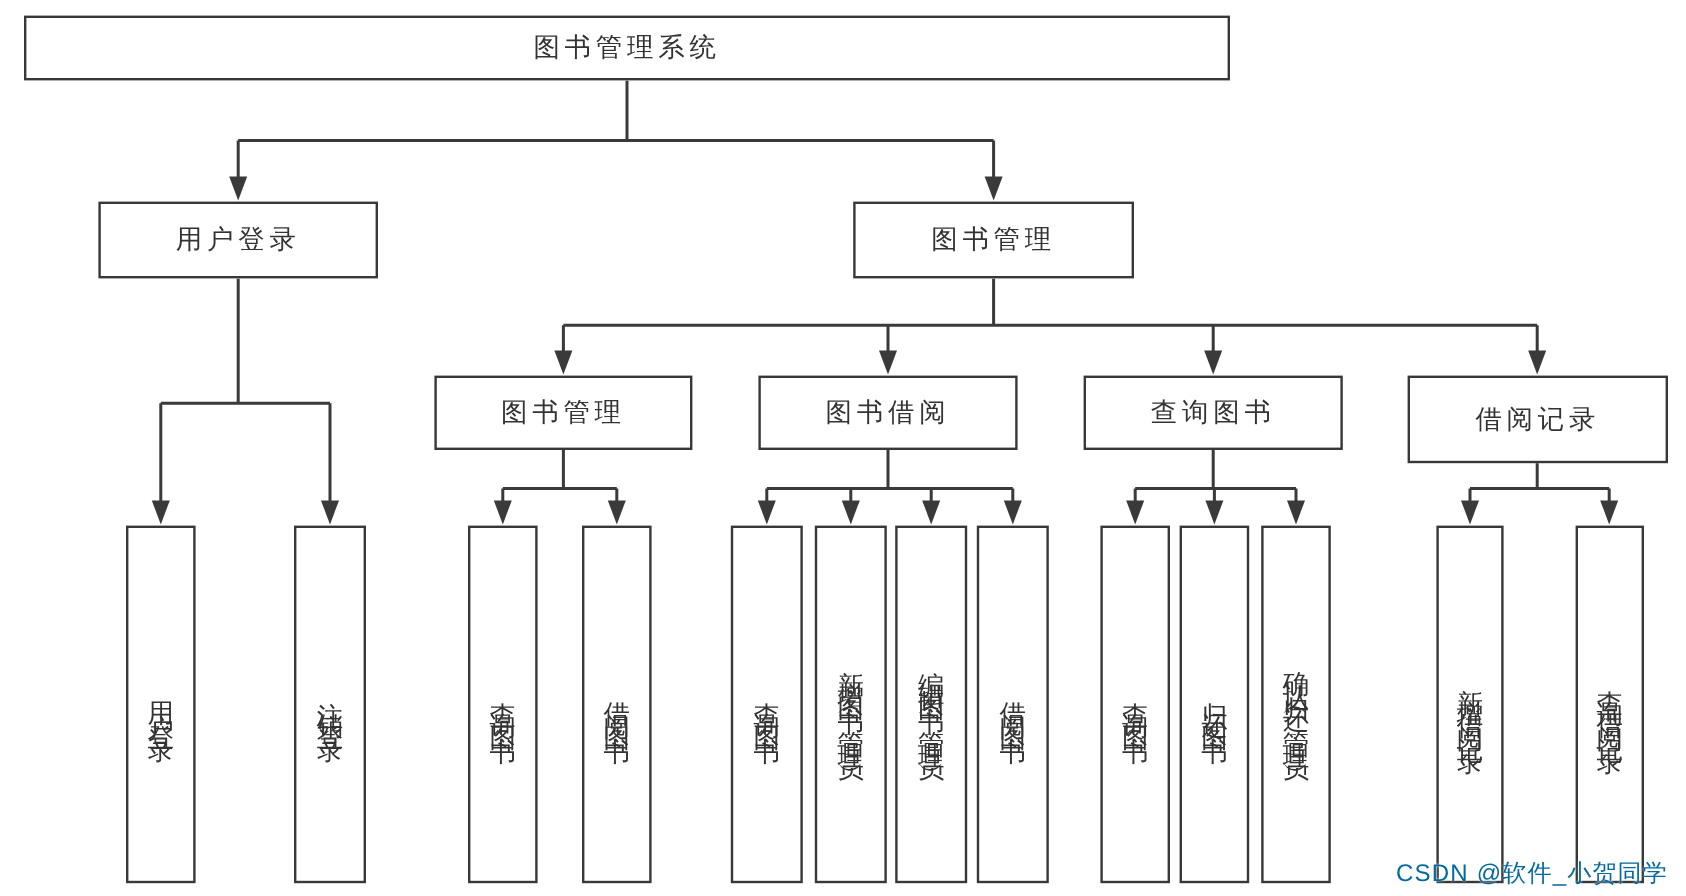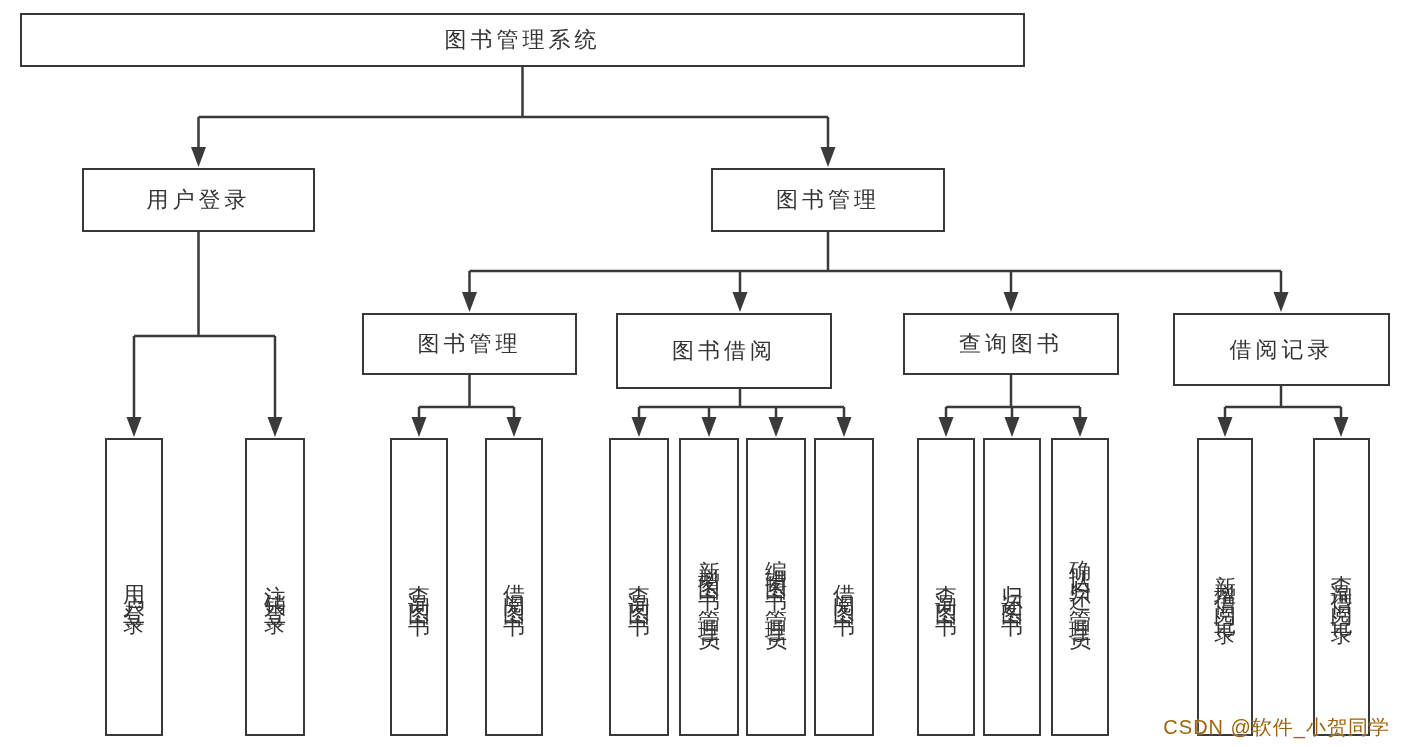--- a/index.html
+++ b/index.html
@@ -34,21 +34,21 @@
     letter-spacing:10px;
     line-height:1;
   }
   
   .n-root   {left:20px;  top:13px;  width:1005px; height:54px;}
   
   .n-login  {left:82px;  top:168px; width:233px;  height:64px;}
   .n-mgmt   {left:711px; top:168px; width:234px;  height:64px;}
   
   .n-newbook{left:362px; top:313px; width:215px;  height:62px;}
-  .n-bborrow{left:616px; top:313px; width:216px;  height:76px;}
+  .n-bborrow{left:632px; top:313px; width:216px;  height:62px;}
   .n-current{left:903px; top:313px; width:216px;  height:62px;}
   .n-records{left:1173px;top:313px; width:217px;  height:73px;}
   
   .leaf{top:438px;height:298px;}
   .l-1 {left:105px; width:58px;}
   .l-2 {left:245px; width:60px;}
   .l-3 {left:390px; width:58px;}
   .l-4 {left:485px; width:58px;}
   .l-5 {left:609px; width:60px;}
   .l-6 {left:679px; width:60px;}
@@ -57,21 +57,21 @@
   .l-9 {left:917px; width:58px;}
   .l-10{left:983px; width:58px;}
   .l-11{left:1051px;width:58px;}
   .l-12{left:1197px;width:56px;}
   .l-13{left:1313px;width:57px;}
   .watermark{
     position:absolute;
     right:15px;
     bottom:6px;
     font-size:20px;
-    color:#a16207;
+    color:#0369a1;
     letter-spacing:1px;
     text-shadow:0 0 2px #ffffff;
     white-space:nowrap;
   }
 </style>
 </head>
 <body>
 
 <div class="stage">
 

